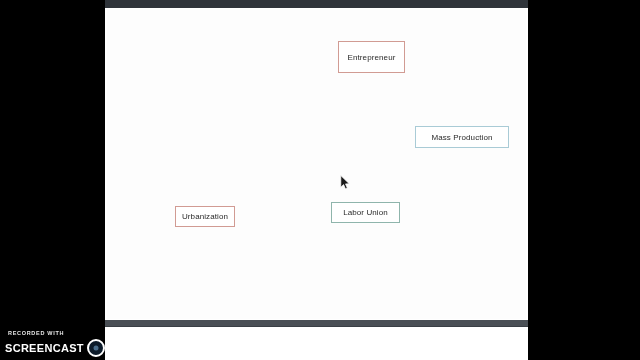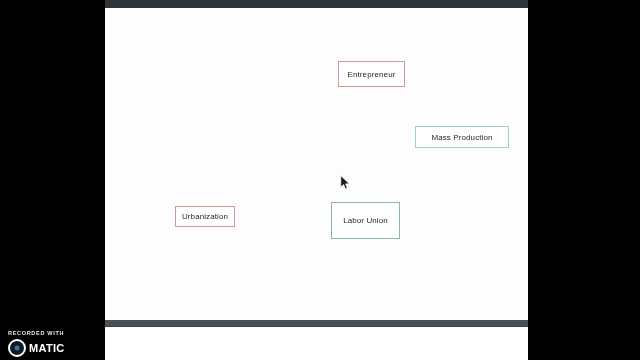--- a/index.html
+++ b/index.html
@@ -163,47 +163,48 @@
 
   <div id="left-black" class="side-black"></div>
   <div id="right-black" class="side-black"></div>
 
   <div id="video-region">
 
     <div id="player-bar-top" class="player-bar" style="background: rgb(47, 52, 58);"></div>
 
     <div id="slide">
 
-    <div class="concept-box" style="left: 231px; top: 32px; width: 67px; height: 26px; border-color: rgb(209, 155, 147); margin-top: 20px;">
+    <div class="concept-box" style="left: 231px; top: 32px; width: 67px; height: 32px; border-color: rgb(209, 155, 147);">
           <span>Entrepreneur</span>
         </div>
         <div class="concept-box" style="left: 68px; top: 197px; width: 60px; height: 21px; border-color: rgb(209, 155, 147);">
           <span>Urbanization</span>
         </div>
         <div class="concept-box" style="left: 308px; top: 117px; width: 94px; height: 22px; border-color: rgb(169, 203, 214);">
           <span>Mass Production</span>
         </div>
-        <div class="concept-box" style="left: 224px; top: 193px; width: 69px; height: 37px; border-color: rgb(143, 181, 172);">
+        <div class="concept-box" style="left: 224px; top: 193px; width: 69px; height: 21px; border-color: rgb(143, 181, 172);">
           <span>Labor Union</span>
         </div>
       </div>
 
     <div id="slide-below"></div>
 
     <div id="player-bar-bottom" class="player-bar" style="background: rgb(74, 79, 85);"></div>
 
     <div id="cursor" style="left: 235px; top: 175px;">
       <svg width="11" height="15" viewBox="0 0 11 15" xmlns="http://www.w3.org/2000/svg">
         <path d="M0.8,0.6 L0.8,12.2 L3.6,9.6 L5.4,13.8 L7.3,13.0 L5.5,8.9 L9.2,8.7 Z" fill="#1a1a1a" stroke="#ffffff" stroke-width="0.7"></path>
       </svg>
     </div>
 
   </div>
 
   <div id="watermark">
     <div id="wm-recorded">RECORDED WITH</div>
     <div id="wm-brand">
+      <span>SCREENCAST</span>
       <span id="wm-logo"></span>
       <span>MATIC</span>
     </div>
   </div>
 
 </div>
 
 </body></html>

